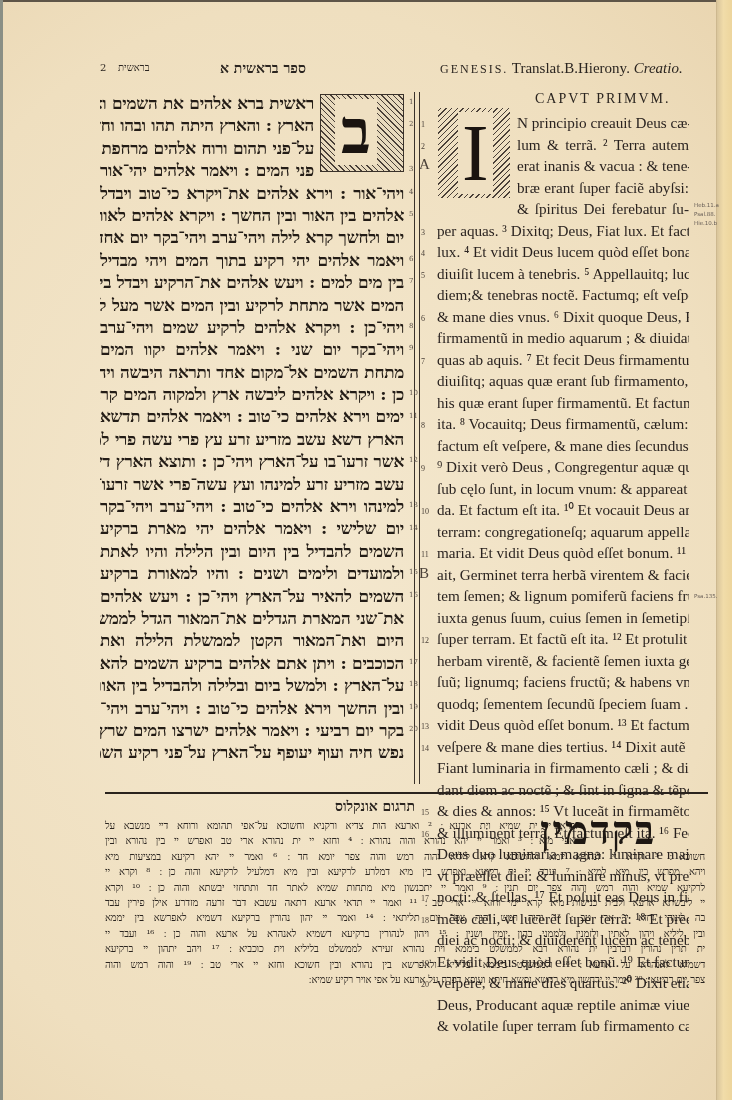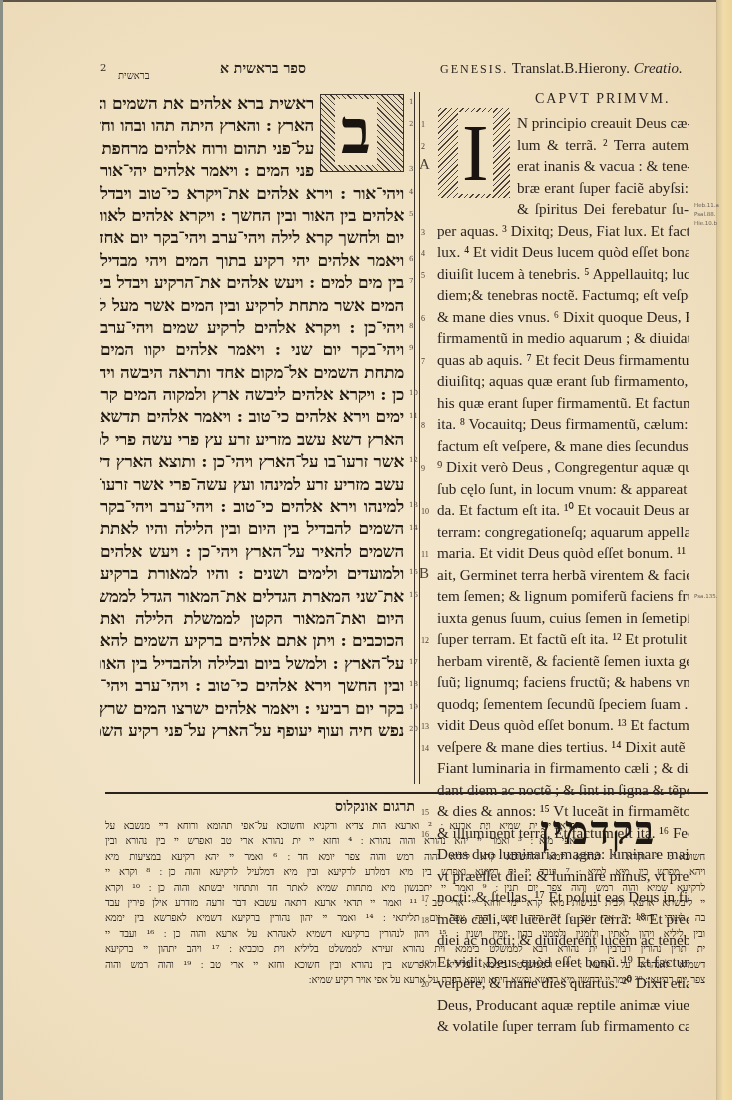--- a/index.html
+++ b/index.html
@@ -13,21 +13,21 @@
     background: radial-gradient(ellipse at 40% 50%, #f4e8cf 0%, #efdfbf 70%, #e9d5b0 100%);
   }
   .left-edge { position:absolute; left:0; top:0; width:3px; height:1100px; background:#8a8f85; }
   .right-fold { position:absolute; left:716px; top:0; width:16px; height:1100px;
     background:linear-gradient(90deg,#d9c59c 0%,#f1dca9 40%,#ecd49b 100%); border-left:1px solid #cdb88f; }
   .top-edge { position:absolute; left:0; top:0; width:732px; height:2px; background:#5e5548; }
 
   
   .header { position:absolute; top:60px; left:96px; width:614px; height:20px; font-size:12px; }
   .folio { position:absolute; left:4px; top:2px; font-size:10px; }
-  .hdr-he-small { position:absolute; left:22px; top:10px; font-size:10px; direction:rtl; }
+  .hdr-he-small { position:absolute; left:22px; top:2px; font-size:10px; direction:rtl; }
   .hdr-he-book { position:absolute; left:124px; top:0; font-size:14px; direction:rtl; font-weight:bold; }
   .hdr-latin { position:absolute; left:344px; top:0; font-family:"Liberation Serif", serif; font-size:15px; white-space:nowrap; }
   .hdr-latin .sc { letter-spacing:2px; font-size:12px; }
   .hdr-latin i { font-style:italic; }
 
   
   .col-rule { position:absolute; background:#3a322a; width:1px; }
   .he-col { position:absolute; left:100px; top:92px; width:304px; direction:rtl; }
   .he-line { height:22.4px; line-height:22px; font-size:17px; font-weight:bold; white-space:nowrap; overflow:hidden; text-align:justify; text-align-last:justify; letter-spacing:-0.3px; color:#231c16; }
   .he-line.short { text-align-last:right; }
@@ -97,23 +97,24 @@
       <div class="he-line">המים אשר מתחת לרקיע ובין המים אשר מעל לרקיע</div>
       <div class="he-line">ויהי־כן : ויקרא אלהים לרקיע שמים ויהי־ערב</div>
       <div class="he-line">ויהי־בקר יום שני : ויאמר אלהים יקוו המים</div>
       <div class="he-line">מתחת השמים אל־מקום אחד ותראה היבשה ויהי־</div>
       <div class="he-line">כן : ויקרא אלהים ליבשה ארץ ולמקוה המים קרא</div>
       <div class="he-line">ימים וירא אלהים כי־טוב : ויאמר אלהים תדשא</div>
       <div class="he-line">הארץ דשא עשב מזריע זרע עץ פרי עשה פרי למינו</div>
       <div class="he-line">אשר זרעו־בו על־הארץ ויהי־כן : ותוצא הארץ דשא</div>
       <div class="he-line">עשב מזריע זרע למינהו ועץ עשה־פרי אשר זרעו־בו</div>
       <div class="he-line">למינהו וירא אלהים כי־טוב : ויהי־ערב ויהי־בקר</div>
+      <div class="he-line">יום שלישי : ויאמר אלהים יהי מארת ברקיע</div>
       <div class="he-line">השמים להבדיל בין היום ובין הלילה והיו לאתת</div>
+      <div class="he-line">ולמועדים ולימים ושנים : והיו למאורת ברקיע</div>
       <div class="he-line">השמים להאיר על־הארץ ויהי־כן : ויעש אלהים</div>
-      <div class="he-line">ולמועדים ולימים ושנים : והיו למאורת ברקיע</div>
       <div class="he-line">את־שני המארת הגדלים את־המאור הגדל לממשלת</div>
       <div class="he-line">היום ואת־המאור הקטן לממשלת הלילה ואת</div>
       <div class="he-line">הכוכבים : ויתן אתם אלהים ברקיע השמים להאיר</div>
       <div class="he-line">על־הארץ : ולמשל ביום ובלילה ולהבדיל בין האור</div>
       <div class="he-line">ובין החשך וירא אלהים כי־טוב : ויהי־ערב ויהי־</div>
       <div class="he-line">בקר יום רביעי : ויאמר אלהים ישרצו המים שרץ</div>
       <div class="he-line short">נפש חיה ועוף יעופף על־הארץ על־פני רקיע השמים:</div>
     </div>
   <div class="he-verse-nums" id="he-nums">
       <span style="top: 6px;">1</span>

